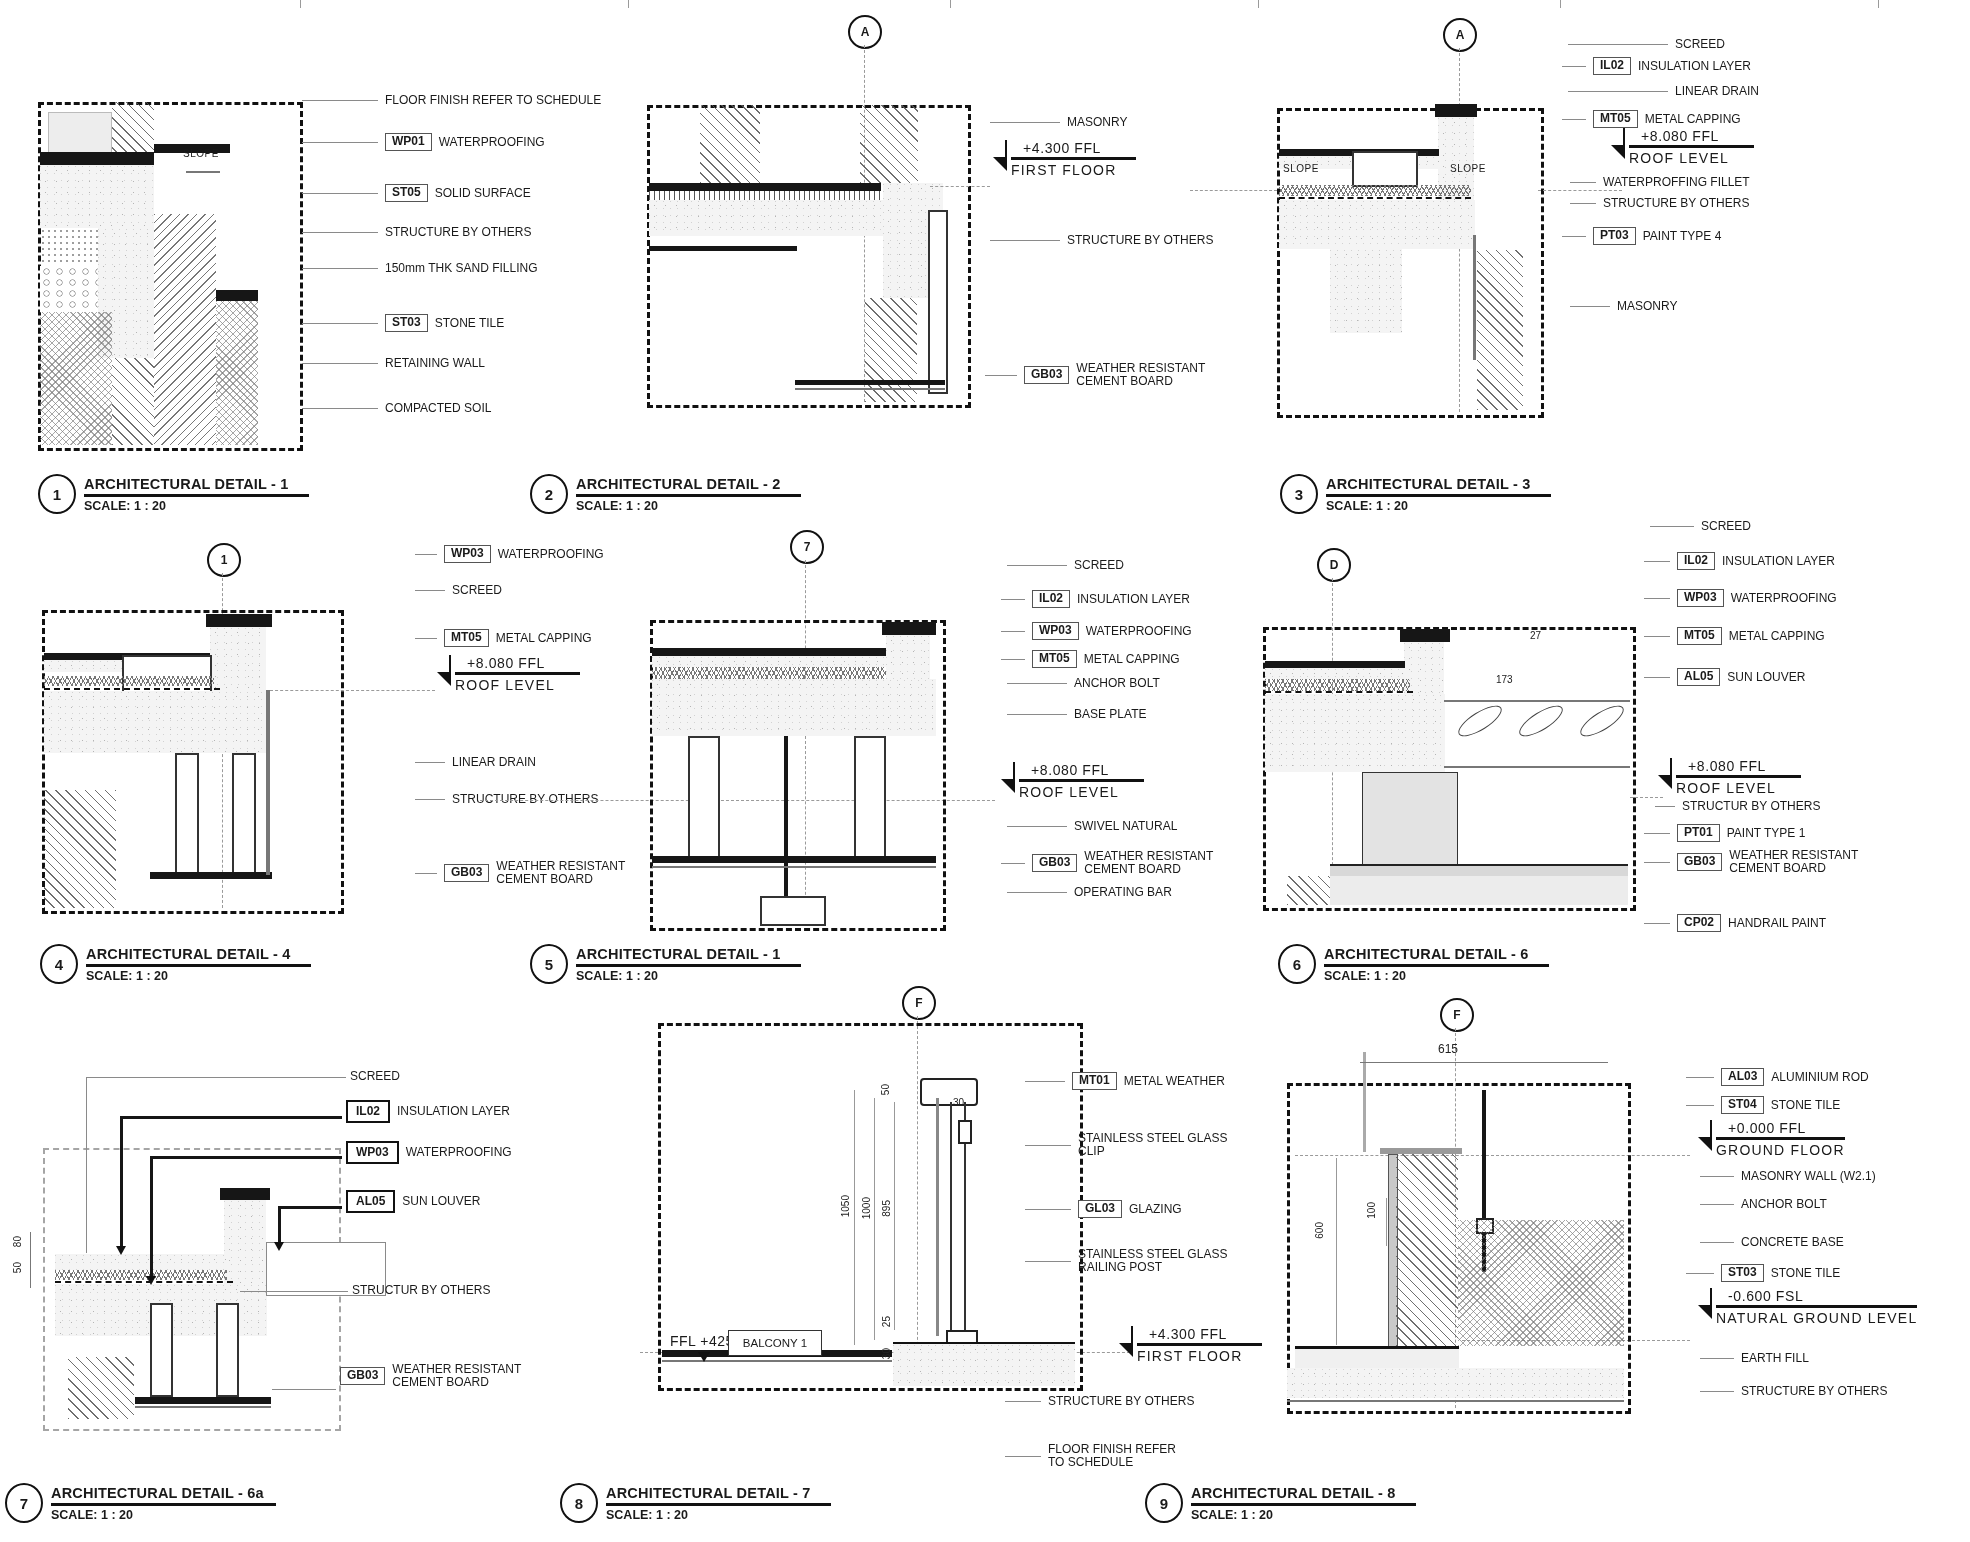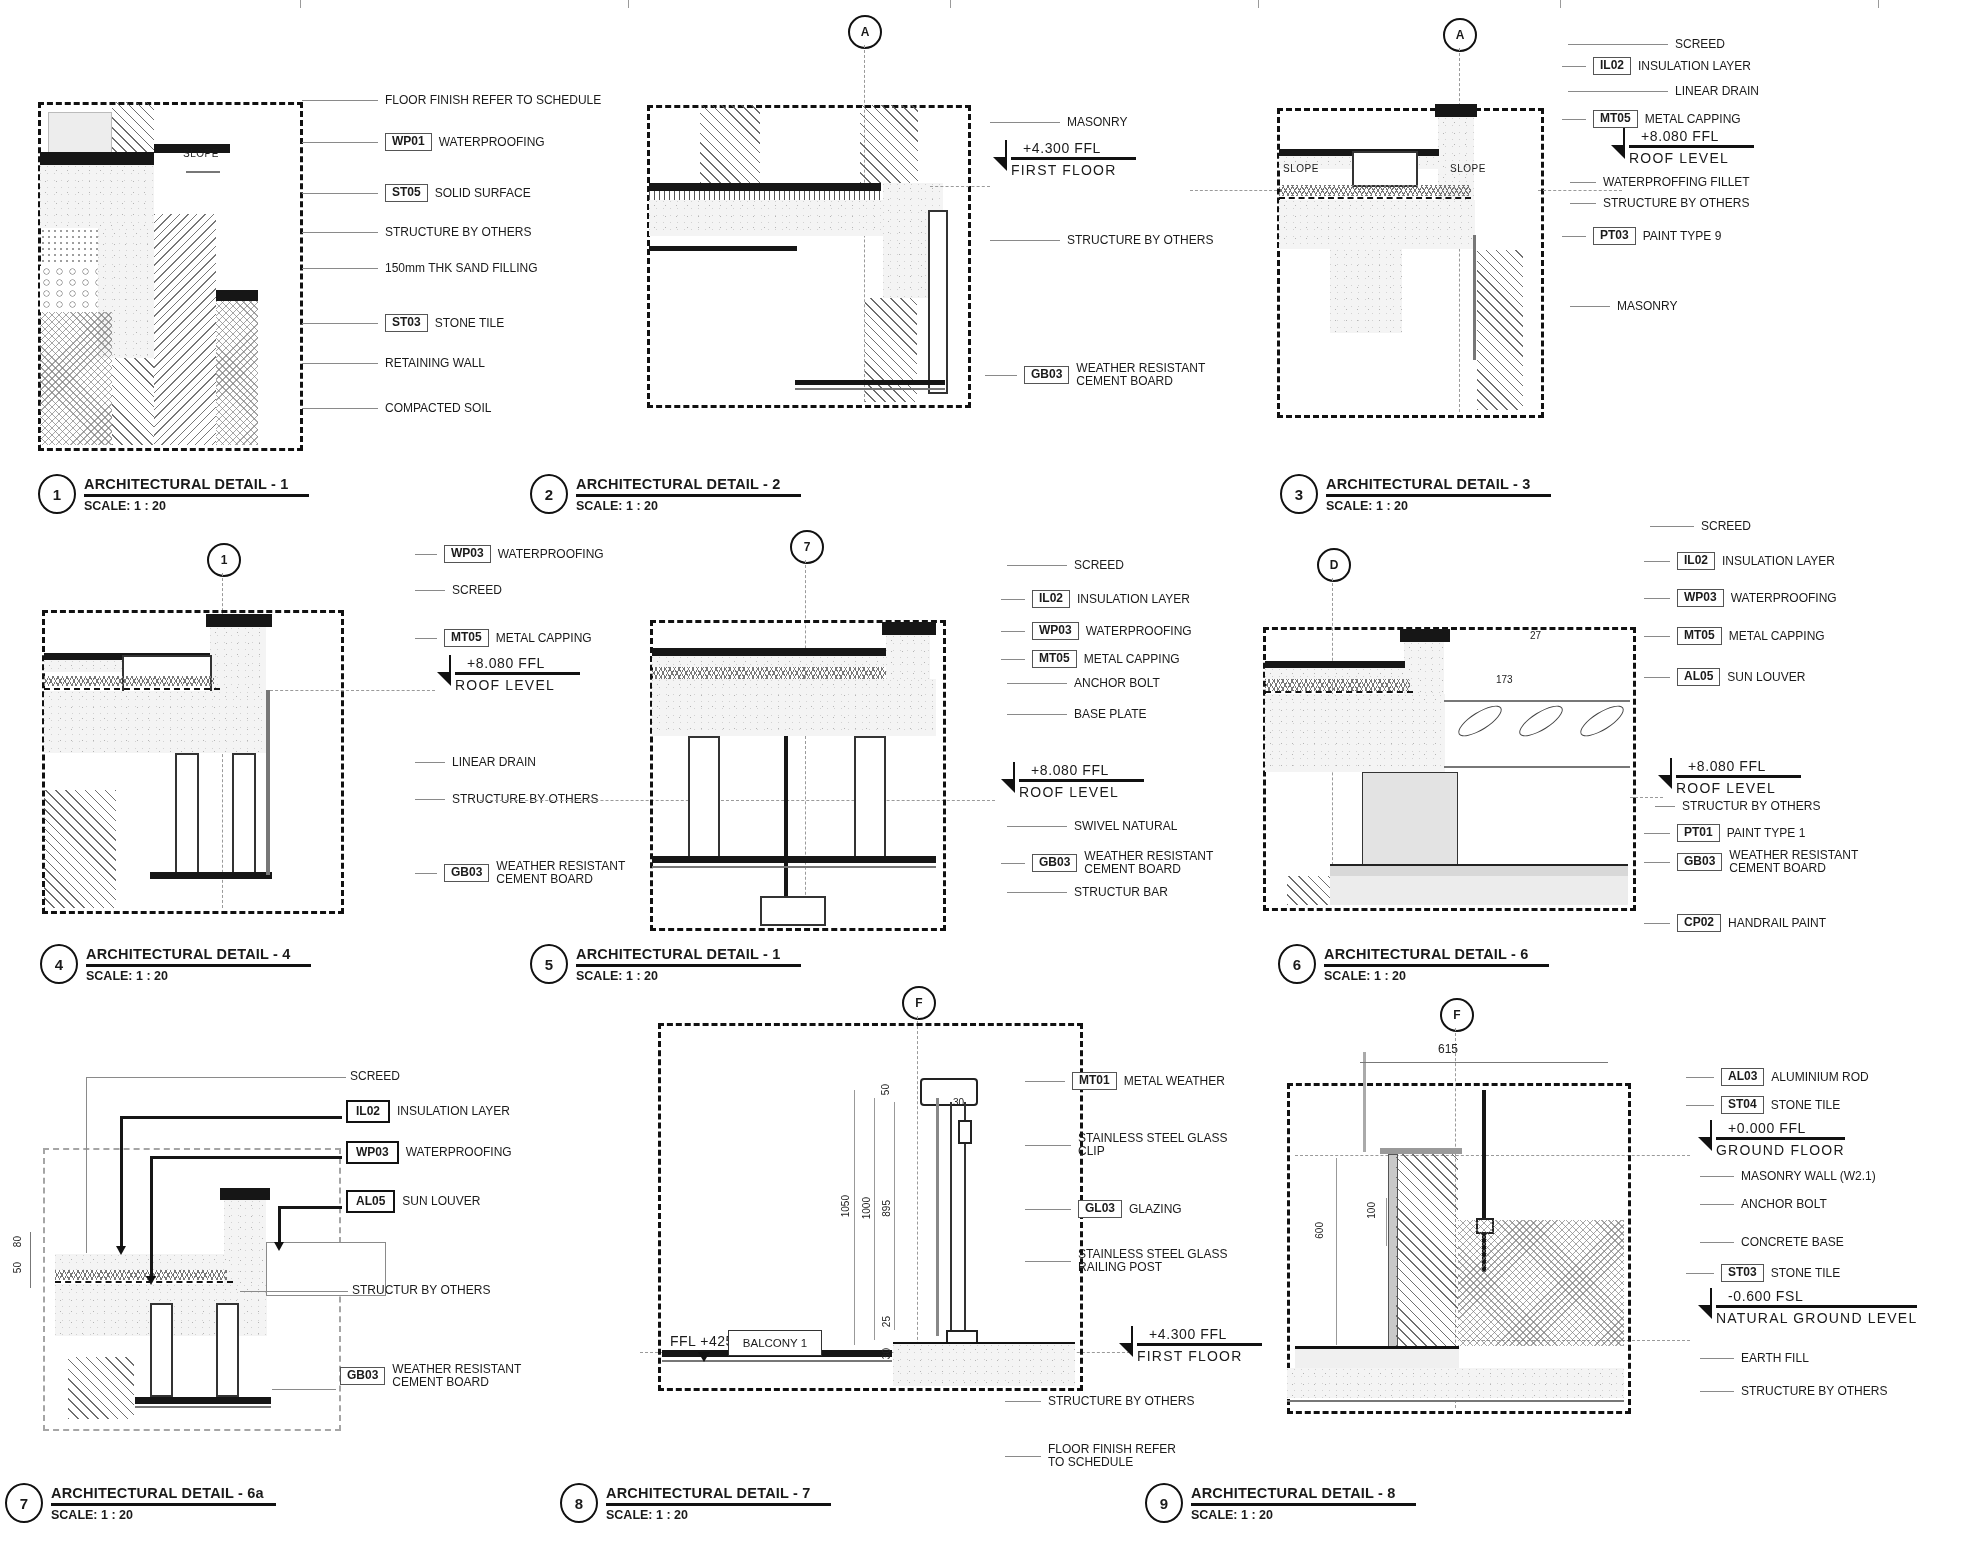--- a/index.html
+++ b/index.html
@@ -230,21 +230,21 @@
         <i class="ld" style="width:26px"></i>
         <span class="txt">WATERPROFFING FILLET</span>
       </div>
     <div class="lbl" style="left:1570px;top:197px">
         <i class="ld" style="width:26px"></i>
         <span class="txt">STRUCTURE BY OTHERS</span>
       </div>
     <div class="lbl" style="left:1562px;top:227px">
         <i class="ld" style="width:24px"></i>
         <b class="code">PT03</b>
-        <span class="txt">PAINT TYPE 9</span>
+        <span class="txt">PAINT TYPE 4</span>
       </div>
     <div class="lbl" style="left:1570px;top:300px">
         <i class="ld" style="width:40px"></i>
         <span class="txt">MASONRY</span>
       </div>
 
     <div class="titleblk" style="left:1280px;top:474px">
       <span class="tcirc">3</span>
       <span class="tcol">
           <span class="ttl">ARCHITECTURAL DETAIL - 3</span>
@@ -376,21 +376,21 @@
         <i class="ld" style="width:60px"></i>
         <span class="txt">SWIVEL NATURAL</span>
       </div>
     <div class="lbl" style="left:1001px;top:850px">
         <i class="ld" style="width:24px"></i>
         <b class="code">GB03</b>
         <span class="txt two" style="width:145px">WEATHER RESISTANT CEMENT BOARD</span>
       </div>
     <div class="lbl" style="left:1007px;top:886px">
         <i class="ld" style="width:60px"></i>
-        <span class="txt">STRUCTUR BAR</span>
+        <span class="txt">OPERATING BAR</span>
       </div>
 
     <div class="titleblk" style="left:530px;top:944px">
       <span class="tcirc">5</span>
       <span class="tcol">
           <span class="ttl">ARCHITECTURAL DETAIL - 1</span>
           <span class="trule"></span>
           <span class="tscale">SCALE: 1 : 20</span>
         </span>
     </div>

